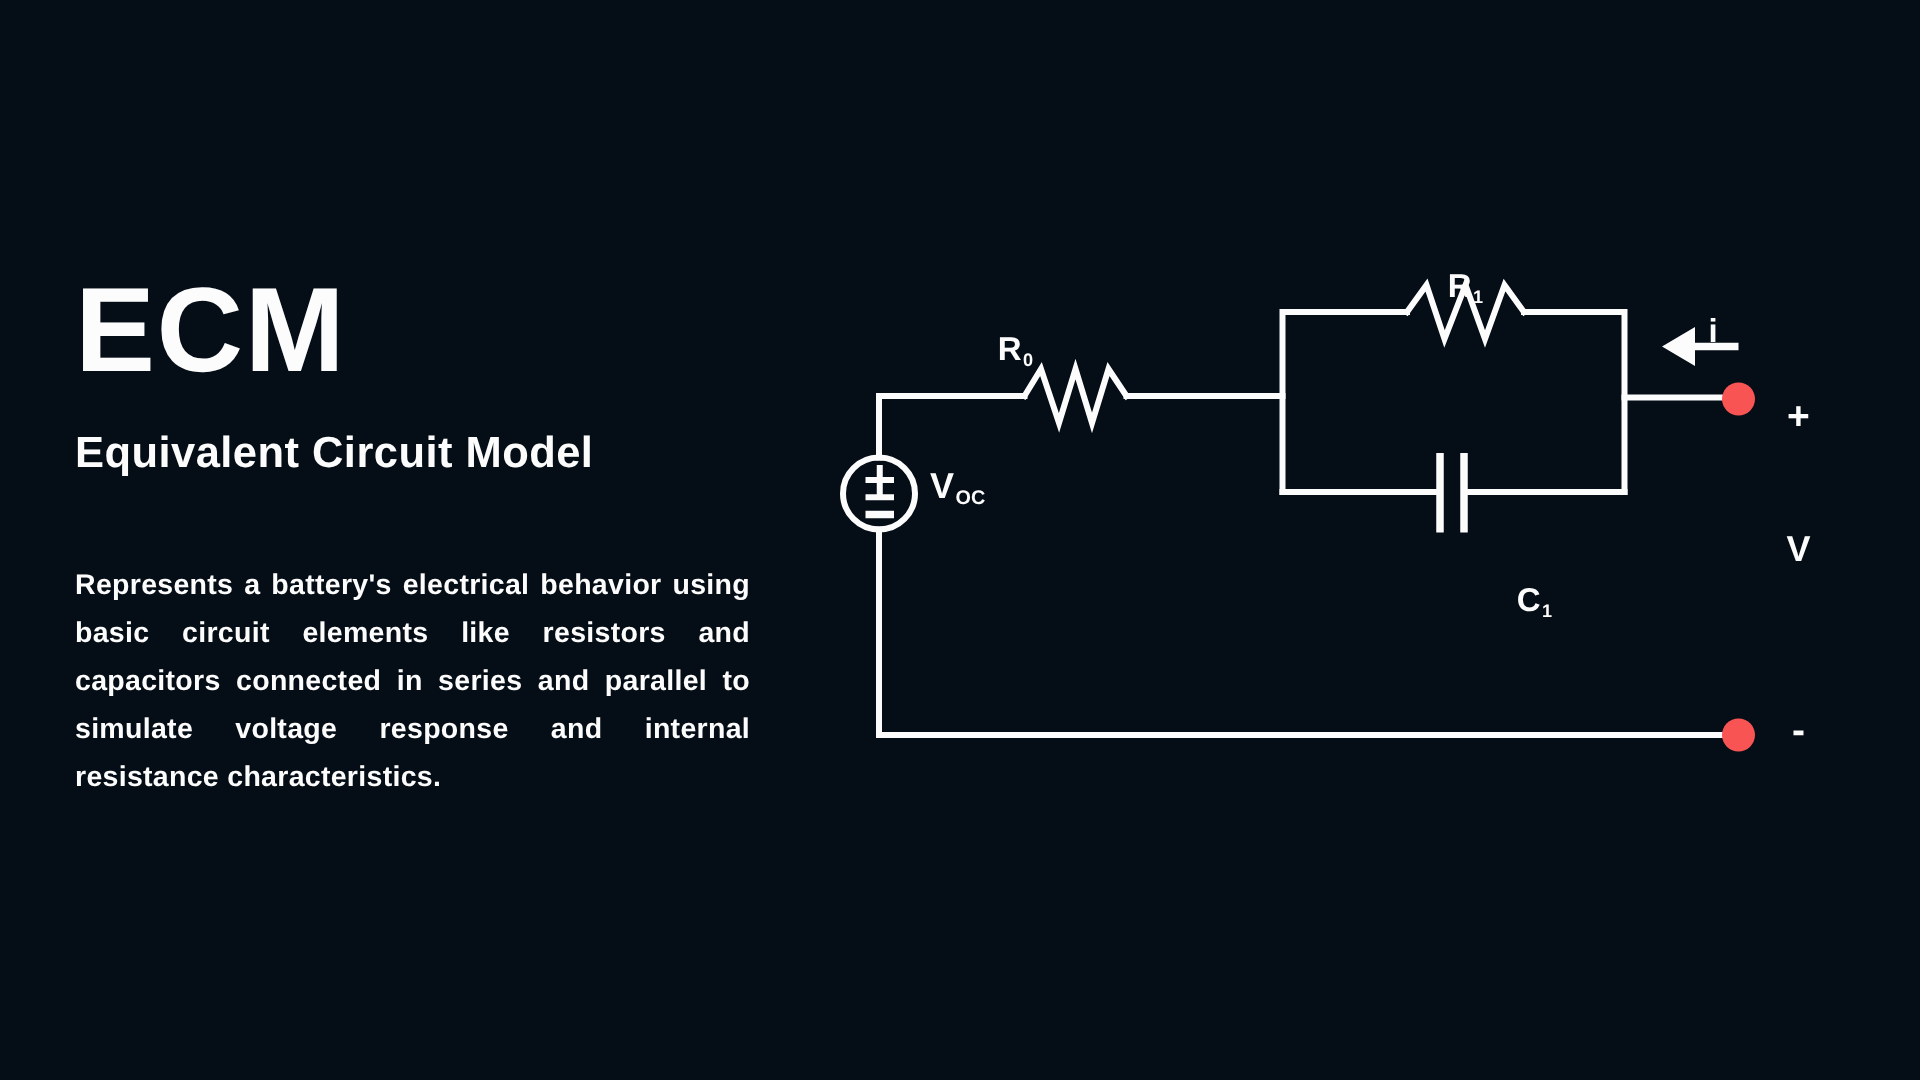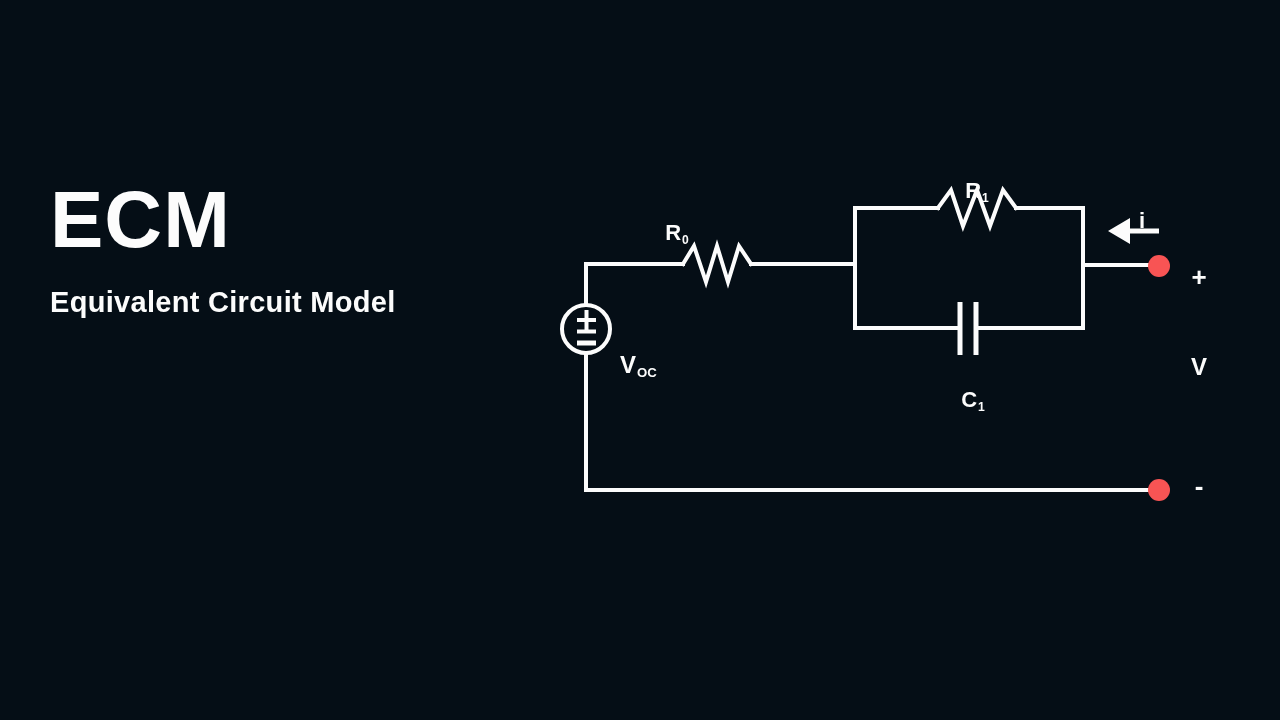--- a/index.html
+++ b/index.html
@@ -64,20 +64,21 @@
   .fs26{font-size:26px;}
 </style>
 </head>
 <body>
 
 <div class="slide">
 
   <div class="intro">
     <h1>ECM</h1>
     <h2>Equivalent Circuit Model</h2>
+    <p>Represents a battery's electrical behavior using basic circuit elements like resistors and capacitors connected in series and parallel to simulate voltage response and internal resistance characteristics.</p>
   </div>
 
   <svg class="circuit" viewBox="0 0 1280 720">
 
     <g>
       <circle cx="586" cy="329" r="24" fill="none" stroke="#fcfcfc" stroke-width="4"></circle>
       <line class="src-sign" x1="577" y1="320" x2="596" y2="320" stroke-width="4"></line>
       <line class="src-sign" x1="586.5" y1="310" x2="586.5" y2="330" stroke-width="4"></line>
       <line class="src-sign" x1="577" y1="331.5" x2="596" y2="331.5" stroke-width="4"></line>
       <line class="src-sign" x1="577" y1="343" x2="596" y2="343" stroke-width="5"></line>
@@ -102,33 +103,33 @@
 
     <g>
       <line class="shaft" x1="1159" y1="231" x2="1128" y2="231"></line>
       <polygon class="head" points="1108,231 1130,218 1130,244"></polygon>
     </g>
 
     <circle class="dot" cx="1159" cy="266" r="11"></circle>
     <circle class="dot" cx="1159" cy="490" r="11"></circle>
   </svg>
 
-  <div class="lbl fs24" style="left:620px;top:313px;margin-top:40px;">
+  <div class="lbl fs24" style="left:620px;top:313px;">
     <span>V</span><span class="sub">OC</span>
   </div>
 
   <div class="lbl center fs22" style="left:677px;top:201px;">
     <span>R</span><span class="sub">0</span>
   </div>
 
   <div class="lbl center fs22" style="left:977px;top:159px;">
     <span>R</span><span class="sub">1</span>
   </div>
 
-  <div class="lbl center fs22" style="left:973px;top:368px;text-align:right;">
+  <div class="lbl center fs22" style="left:1023px;top:368px;text-align:right;">
     <span>C</span><span class="sub">1</span>
   </div>
 
   <div class="lbl center fs22" style="left:1142px;top:189px;">i</div>
 
   <div class="lbl center fs26" style="left:1199px;top:264px;">+</div>
 
   <div class="lbl center fs24" style="left:1199px;top:355px;">V</div>
 
   <div class="lbl center fs26" style="left:1199px;top:473px;">-</div>

